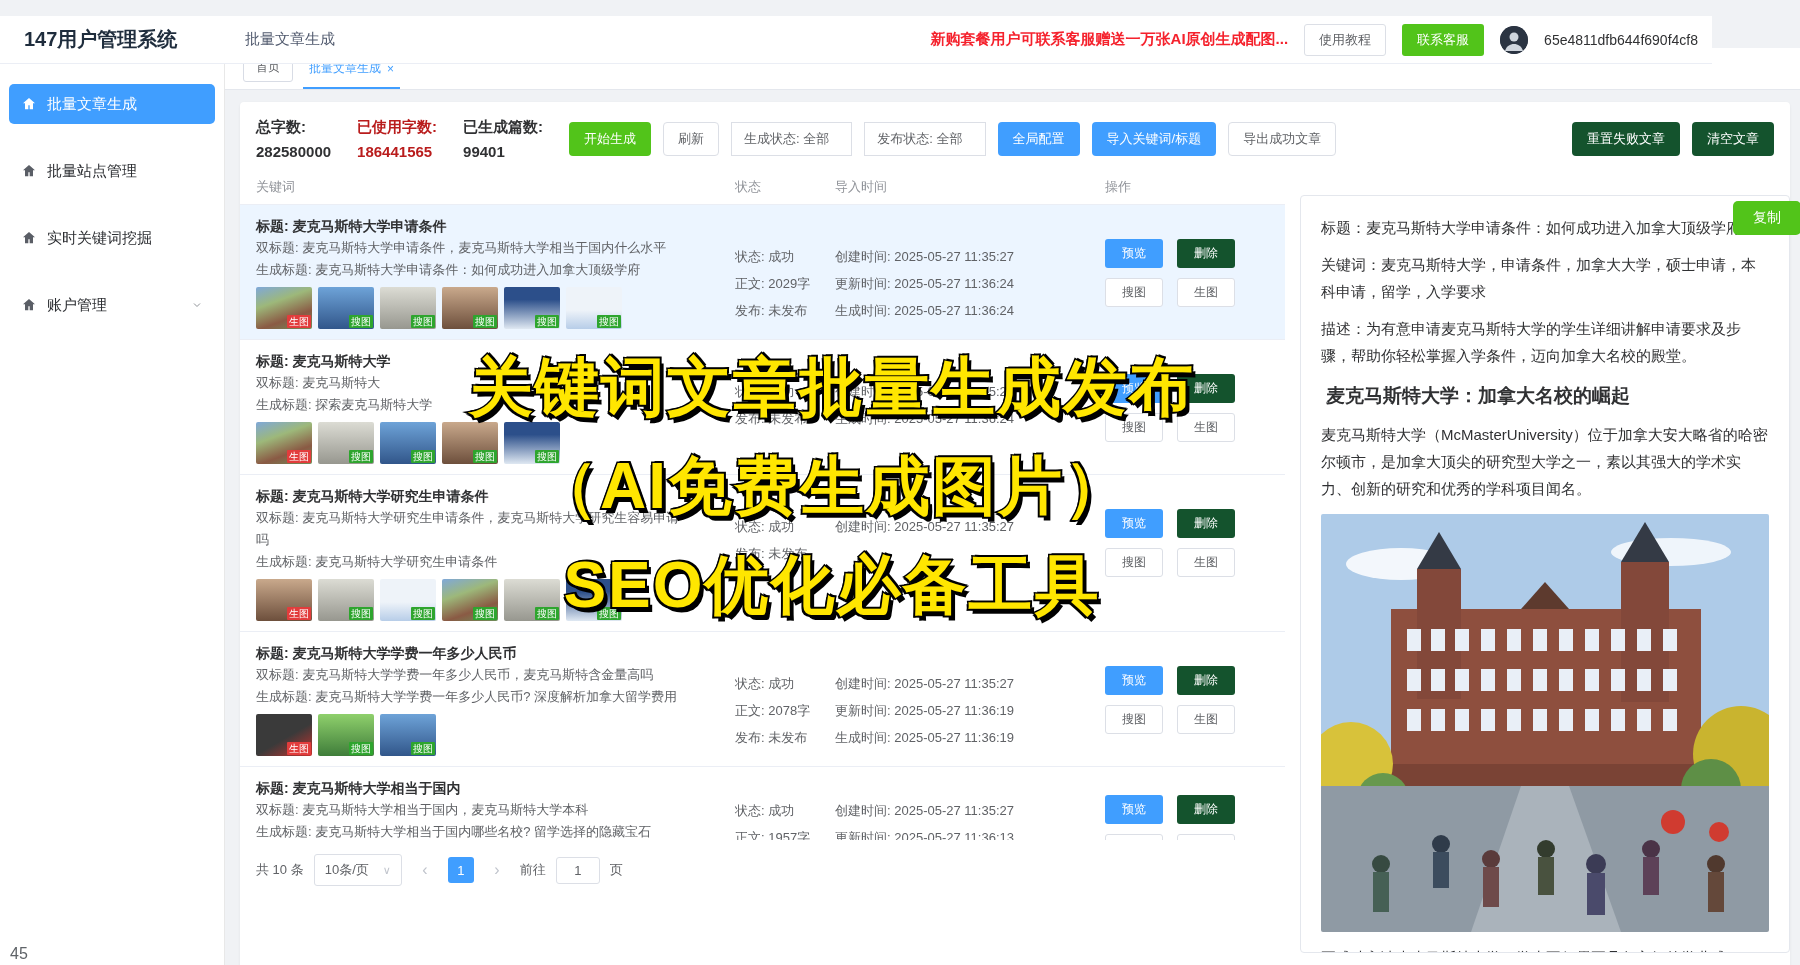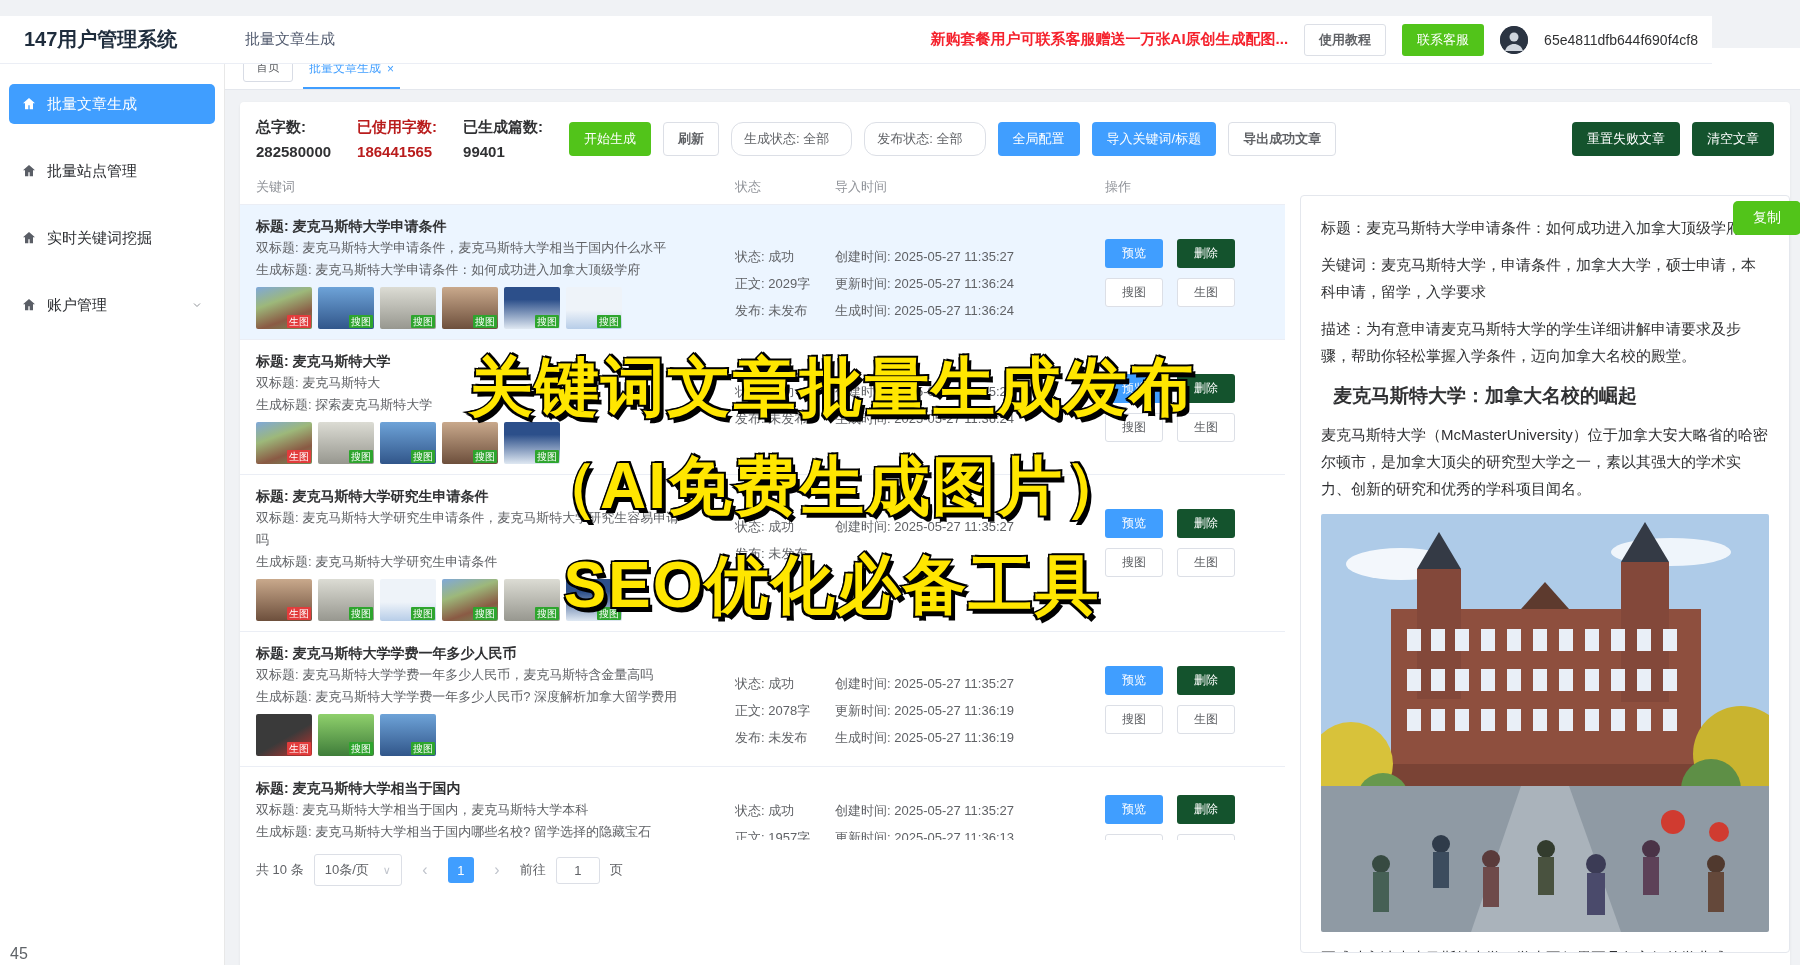--- a/index.html
+++ b/index.html
@@ -6,21 +6,21 @@
   html,body { width:1800px; height:965px; overflow:hidden; }
   body { font-family:"Liberation Sans","DejaVu Sans",sans-serif; background:#f0f2f5; color:#303133; position:relative; }
 
   
   .header { position:absolute; top:16px; left:0; width:1712px; height:48px; background:#fff; border-bottom:1px solid #ebeef5; z-index:20; display:flex; align-items:center; }
   .logo { width:225px; padding-left:24px; font-size:20px; font-weight:bold; color:#1f2d3d; }
   .breadcrumb { font-size:15px; color:#515a6e; padding-left:20px; }
   .header-right { margin-left:auto; display:flex; align-items:center; gap:16px; padding-right:14px; }
   .notice { color:#f5222d; font-weight:bold; font-size:15px; }
   .btn { display:inline-flex; align-items:center; justify-content:center; border-radius:3px; font-size:13px; cursor:pointer; border:1px solid transparent; white-space:nowrap; }
-  .btn-plain { background:#fff; border-color:#dcdfe6; color:#606266; padding:6px 14px;font-weight:bold; }
+  .btn-plain { background:#fff; border-color:#dcdfe6; color:#606266; padding:6px 14px; }
   .btn-green { background:#52c41a; color:#fff; padding:6px 14px; }
   .avatar { width:28px; height:28px; border-radius:50%; background:#2b3442; display:flex; align-items:center; justify-content:center; overflow:hidden; }
   .user-id { font-size:14px; color:#303133; }
 
   
   .sidebar { position:absolute; top:48px; left:0; width:225px; bottom:0; background:#fff; border-right:1px solid #e8e8e8; z-index:15; padding-top:36px; }
   .side-item { height:40px; margin:0 9px 27px 9px; display:flex; align-items:center; gap:10px; padding:0 12px; border-radius:5px; font-size:15px; color:#2d2f33; cursor:pointer; }
   .side-item.active { background:#409eff; color:#fff; }
   .side-item .chev { margin-left:auto; color:#909399; }
   .corner-frag { position:absolute; left:10px; top:897px; font-size:16px; color:#5f6368; }
@@ -35,21 +35,21 @@
 
   
   .stats-row { display:flex; align-items:center; padding:16px 16px 10px 16px; gap:12px; }
   .stat { margin-right:14px; }
   .stat .s-label { font-size:15px; font-weight:bold; }
   .stat .s-value { font-size:15px; font-weight:bold; margin-top:6px; }
   .stat.green .s-label, .stat.green .s-value { color:#b91c1c; }
   .btn-sm { padding:7px 14px; font-size:13px; border-radius:4px; }
   .btn-blue { background:#409eff; color:#fff; }
   .btn-red { background:#14532d; color:#fff; }
-  .select-box { border:1px solid #dcdfe6; border-radius:12px; background:#fff; color:#606266; font-size:13px; padding:7px 22px 7px 12px; cursor:pointer; white-space:nowrap; }
+  .select-box { border:1px solid #dcdfe6; border-radius:0; background:#fff; color:#606266; font-size:13px; padding:7px 22px 7px 12px; cursor:pointer; white-space:nowrap; }
   .right-actions { margin-left:auto; display:flex; gap:12px; }
 
   
   .tbl { width:1045px; }
   .tbl-head { display:grid; grid-template-columns:479px 100px 270px 180px; padding-left:16px; height:34px; align-items:center; font-size:13px; color:#909399; }
   .row { display:grid; grid-template-columns:479px 100px 270px 180px; padding-left:16px; border-top:1px solid #ebeef5; position:relative; }
   .row.hl { background:#ecf5ff; }
   .row.clip { height:74px; overflow:hidden; }
   .kw-cell { padding:10px 10px 10px 0; }
   .kw-line { font-size:13px; color:#606266; line-height:22px; max-width:436px; }
@@ -80,21 +80,21 @@
   .pg-caret { color:#c0c4cc; font-size:11px; }
   .pg-arrow { width:26px; height:26px; display:flex; align-items:center; justify-content:center; color:#c0c4cc; font-size:16px; cursor:pointer; }
   .pg-cur { width:26px; height:26px; background:#409eff; color:#fff; border-radius:3px; display:flex; align-items:center; justify-content:center; font-size:13px; cursor:pointer; }
   .pg-input { width:44px; height:27px; border:1px solid #dcdfe6; border-radius:3px; text-align:center; font-size:13px; color:#606266; }
 
   
   .panel { position:absolute; left:1300px; top:195px; width:490px; height:758px; background:#fff; border:1px solid #e4e7ed; border-radius:4px; z-index:8; }
   .panel-inner { height:100%; overflow:hidden; padding:18px 20px 0 20px; }
   .copy-btn { position:absolute; top:5px; right:-12px; background:#52c41a; color:#fff; font-size:14px; padding:8px 20px; border-radius:5px; cursor:pointer; z-index:9; }
   .p-line { font-size:15px; color:#303133; line-height:27px; margin-bottom:10px; }
-  .p-head { font-size:19px; font-weight:bold; color:#303133; margin:14px 0 12px 12px; }
+  .p-head { font-size:19px; font-weight:bold; color:#303133; margin:14px 0 12px 5px; }
   .p-para { font-size:15px; color:#303133; line-height:27px; margin-bottom:12px; }
   .p-img { width:448px; height:418px; border-radius:2px; overflow:hidden; }
   .p-partial { margin-top:12px; }
 
   
   .overlay { position:absolute; left:232px; top:338px; width:1200px; text-align:center; z-index:40; pointer-events:none;
     font-weight:900; font-size:64px; line-height:99px; color:#ffe600; letter-spacing:2px;
     -webkit-text-stroke:3px #000; paint-order:stroke fill;
     text-shadow:4px 5px 0 #000, -2px 2px 0 #000, 2px -2px 0 #000; }
 </style>

